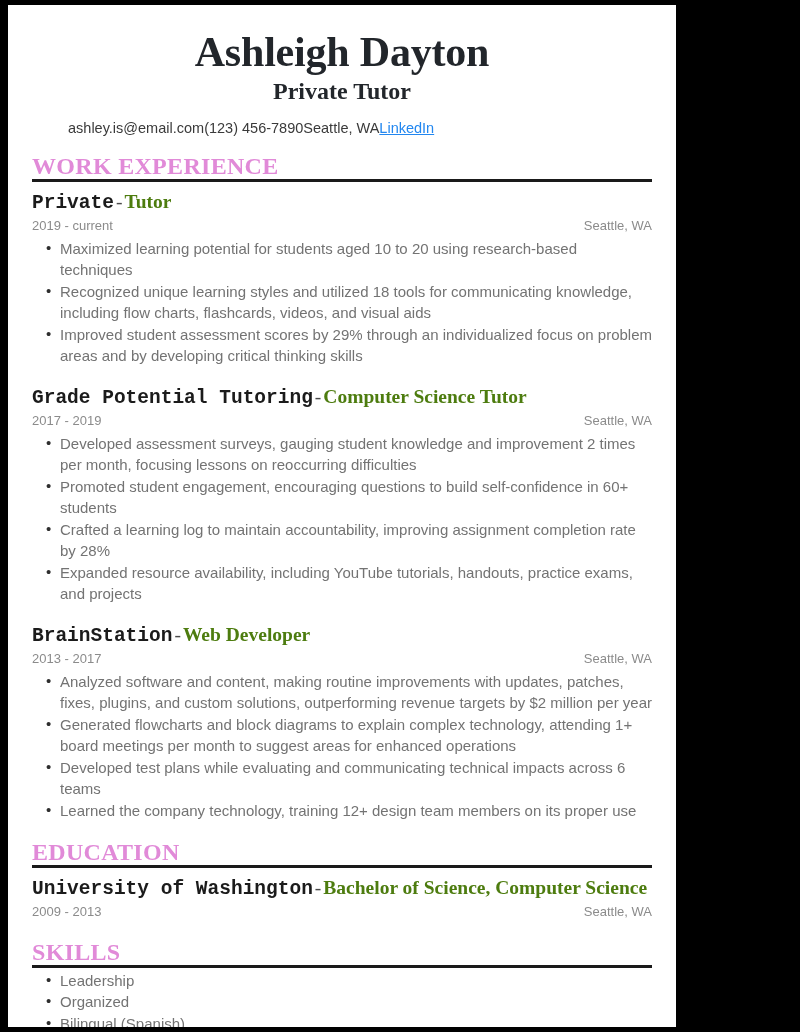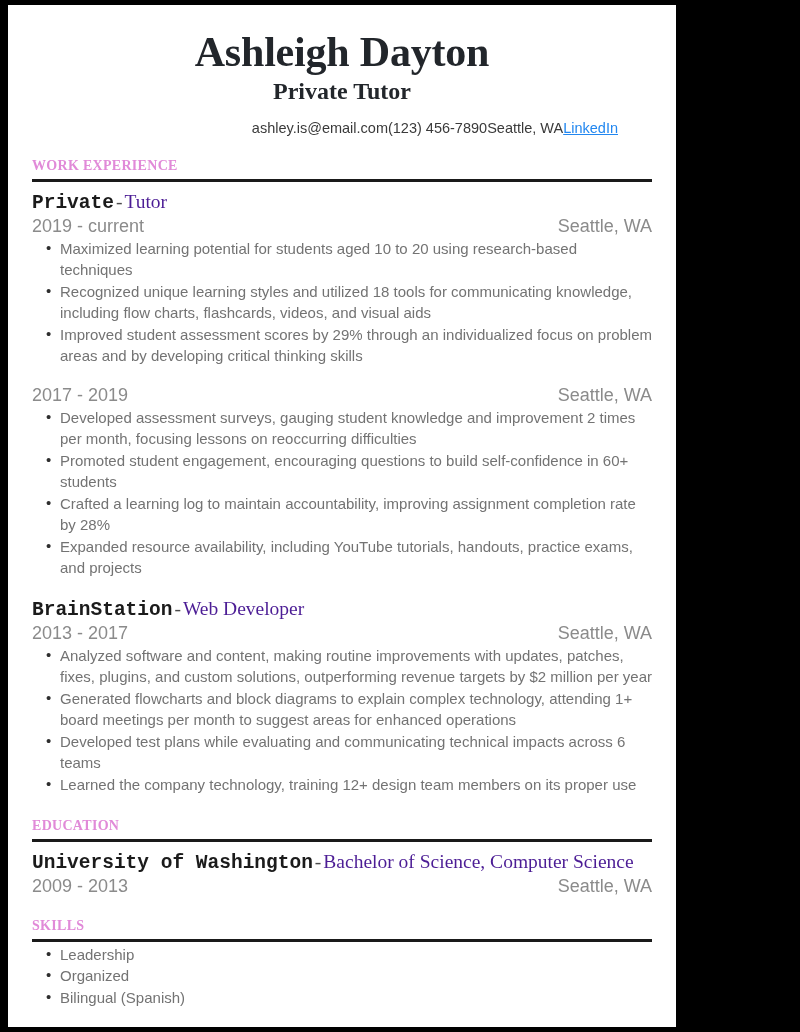--- a/index.html
+++ b/index.html
@@ -45,21 +45,21 @@
     font-family: "Liberation Serif", serif;
     font-weight: bold;
     font-size: 24px;
     line-height: 30px;
     color: #22262b;
     margin-top: -1px;
   }
 
   .contact-row {
     display: flex;
-    justify-content: flex-end;
+    justify-content: flex-start;
     align-items: baseline;
     margin-top: 14px;
     padding: 0 34px 0 36px;
     font-size: 14.5px;
     color: #3a3a3a;
   }
   .contact-item {
     white-space: nowrap;
   }
   .contact-link {
@@ -68,21 +68,21 @@
     white-space: nowrap;
   }
 
   
   .section {
     margin-top: 19px;
   }
   .section-heading {
     font-family: "Liberation Serif", serif;
     font-weight: bold;
-    font-size: 14px;
+    font-size: 24px;
     line-height: 22px;
     letter-spacing: 0.3px;
     color: #e18ad8;
   }
   .section-rule {
     margin-top: 2px;
     border-top: 2.5px solid #1a1a1a;
     border-bottom: 1px solid #1a1a1a;
     height: 3px;
   }
@@ -104,29 +104,29 @@
     font-weight: bold;
     color: #1b1b1b;
     font-family: Liberation Mono, monospace;
   }
   .entry-sep {
     color: #4a4a4a;
     font-weight: normal;
     padding: 0 2px;
   }
   .entry-role {
-    font-weight: normal;
-    color: #4c1d95;
+    font-weight: bold;
+    color: #4d7c0f;
   }
 
   .entry-meta {
     display: flex;
     justify-content: space-between;
     align-items: center;
-    font-size: 18px;
+    font-size: 13px;
     line-height: 20px;
     color: #8b8b8b;
     margin-top: 1px;
   }
 
   .bullets {
     list-style: none;
     margin-top: 3px;
   }
   .bullets li {
@@ -180,20 +180,23 @@
           <span>Seattle, WA</span>
         </div>
         <ul class="bullets">
           <li>Maximized learning potential for students aged 10 to 20 using research-based techniques</li>
           <li>Recognized unique learning styles and utilized 18 tools for communicating knowledge, including flow charts, flashcards, videos, and visual aids</li>
           <li>Improved student assessment scores by 29% through an individualized focus on problem areas and by developing critical thinking skills</li>
         </ul>
       </div>
 
       <div class="entry">
+        <div class="entry-title-line">
+          <span class="entry-org">Grade Potential Tutoring</span><span class="entry-sep">-</span><span class="entry-role">Computer Science Tutor</span>
+        </div>
         <div class="entry-meta">
           <span>2017 - 2019</span>
           <span>Seattle, WA</span>
         </div>
         <ul class="bullets">
           <li>Developed assessment surveys, gauging student knowledge and improvement 2 times per month, focusing lessons on reoccurring difficulties</li>
           <li>Promoted student engagement, encouraging questions to build self-confidence in 60+ students</li>
           <li>Crafted a learning log to maintain accountability, improving assignment completion rate by 28%</li>
           <li>Expanded resource availability, including YouTube tutorials, handouts, practice exams, and projects</li>
         </ul>

